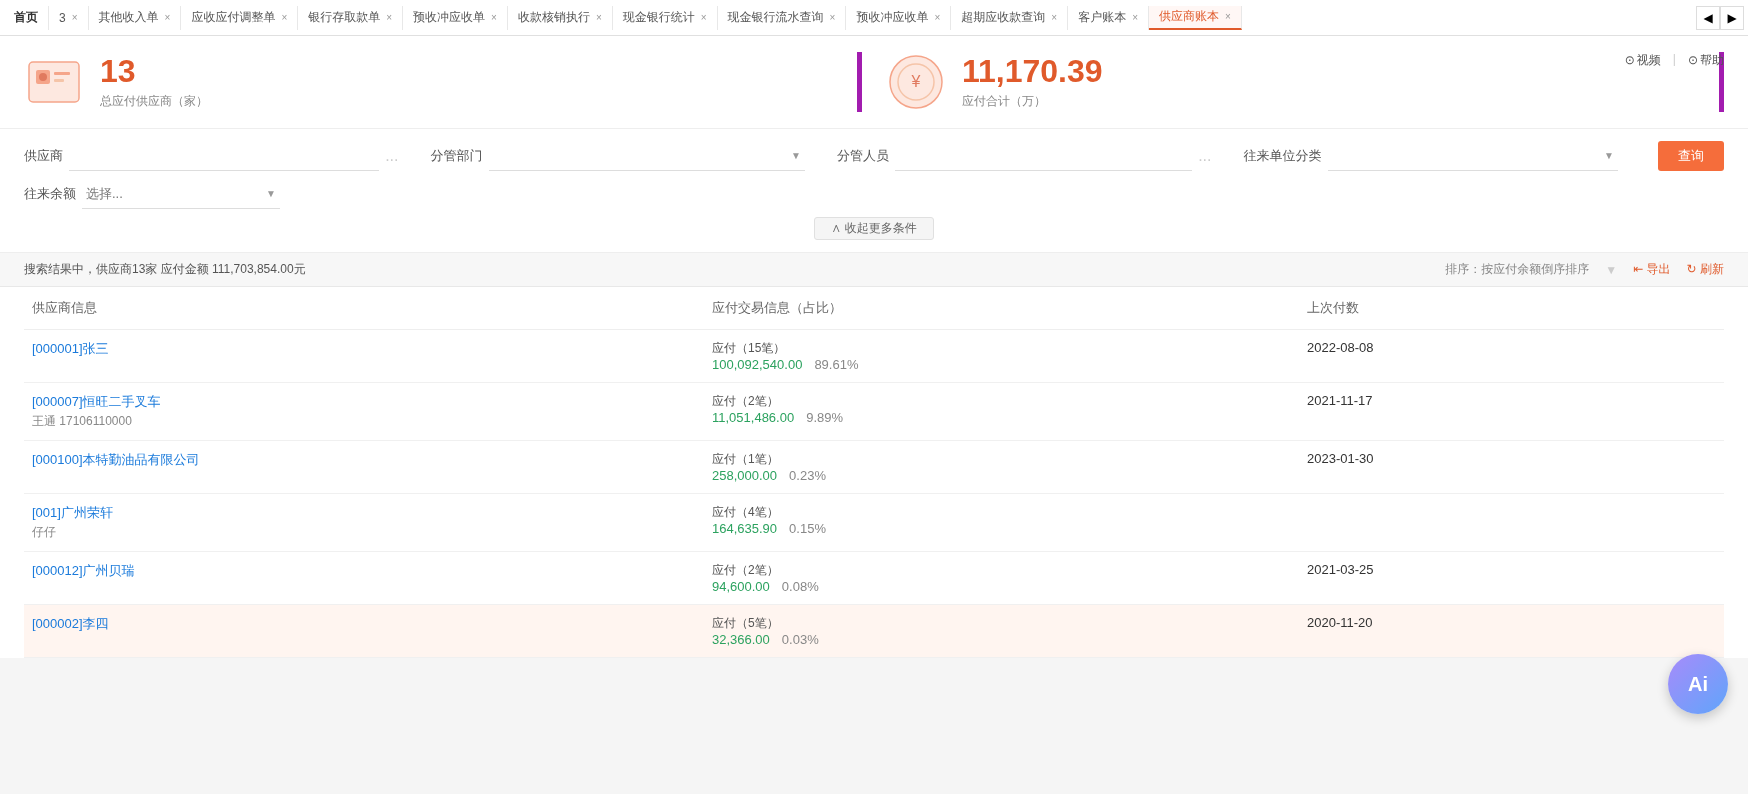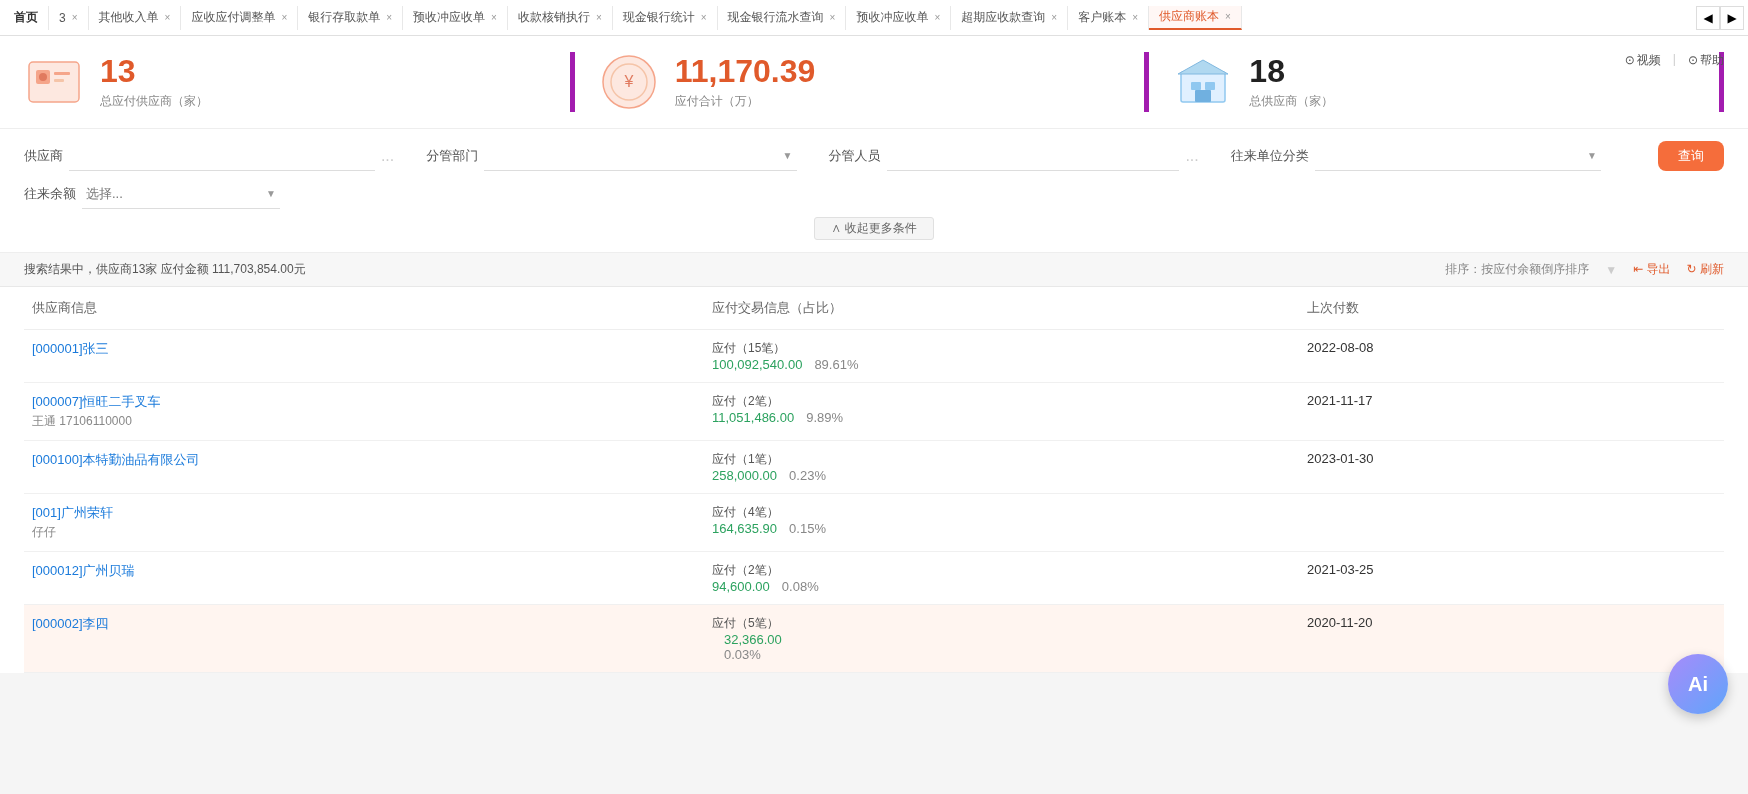--- a/index.html
+++ b/index.html
@@ -126,26 +126,26 @@
       color: #333;
       background: transparent;
       height: 100%;
       padding: 0 4px;
     }
     .filter-select .arrow { color: #999; font-size: 10px; margin-right: 4px; }
     .search-btn {
       background: #f56d3b;
       color: #fff;
       border: none;
-      border-radius: 8px;
+      border-radius: 3px;
       padding: 6px 20px;
       font-size: 13px;
       cursor: pointer;
       white-space: nowrap;
-      margin-left: 25px;
+      margin-left: 8px;
     }
     .collapse-bar {
       display: flex;
       justify-content: center;
       margin-top: 8px;
     }
     .collapse-btn {
       color: #666;
       font-size: 12px;
       cursor: pointer;
@@ -308,35 +308,20 @@
         <text x="30" y="35" font-size="16" text-anchor="middle" fill="#e07a5f" font-family="Arial">¥</text>
         <circle cx="30" cy="30" r="18" stroke="#f5c4a8" stroke-width="1.5" fill="none"></circle>
       </svg>
     </div>
     <div class="card-content">
       <div class="card-number">11,170.39</div>
       <div class="card-label">应付合计（万）</div>
     </div>
   </div>
 
-  <div class="summary-card">
-    <div class="card-icon">
-      <svg viewBox="0 0 60 60" fill="none">
-        <rect x="8" y="20" width="44" height="30" rx="2" fill="#e0f0ff" stroke="#90c8f0" stroke-width="1.5"></rect>
-        <rect x="18" y="30" width="10" height="8" rx="1" fill="#90c8f0"></rect>
-        <rect x="32" y="30" width="10" height="8" rx="1" fill="#90c8f0"></rect>
-        <polygon points="5,22 30,8 55,22" fill="#b0d8f0" stroke="#80b8e0" stroke-width="1"></polygon>
-        <rect x="22" y="38" width="16" height="12" rx="1" fill="#70b0e0"></rect>
-      </svg>
-    </div>
-    <div class="card-content">
-      <div class="card-number black">18</div>
-      <div class="card-label">总供应商（家）</div>
-    </div>
-  </div>
 
   <div class="top-right-actions">
     <span>
       <span style="margin-right:2px;">⊙</span><span>视频</span>
     </span>
     <span class="divider">|</span>
     <span>
       <span style="margin-right:2px;">⊙</span><span>帮助</span>
     </span>
   </div>
@@ -462,21 +447,21 @@
               <a class="amount-link" href="#">94,600.00</a>
               <span class="pct">0.08%</span>
             </div>
           </td>
           <td>2021-03-25</td>
         </tr>
         <tr class="row-highlight">
           <td><a class="supplier-link" href="#">[000002]李四</a></td>
           <td>
             <div class="tx-count">应付（5笔）</div>
-            <div style="display: flex; align-items: baseline; flex-direction: column;">
+            <div style="display: flex; align-items: baseline;">
               <a class="amount-link" href="#">32,366.00</a>
               <span class="pct">0.03%</span>
             </div>
           </td>
           <td>2020-11-20</td>
         </tr>
       </tbody>
   </table>
 </div>
 

